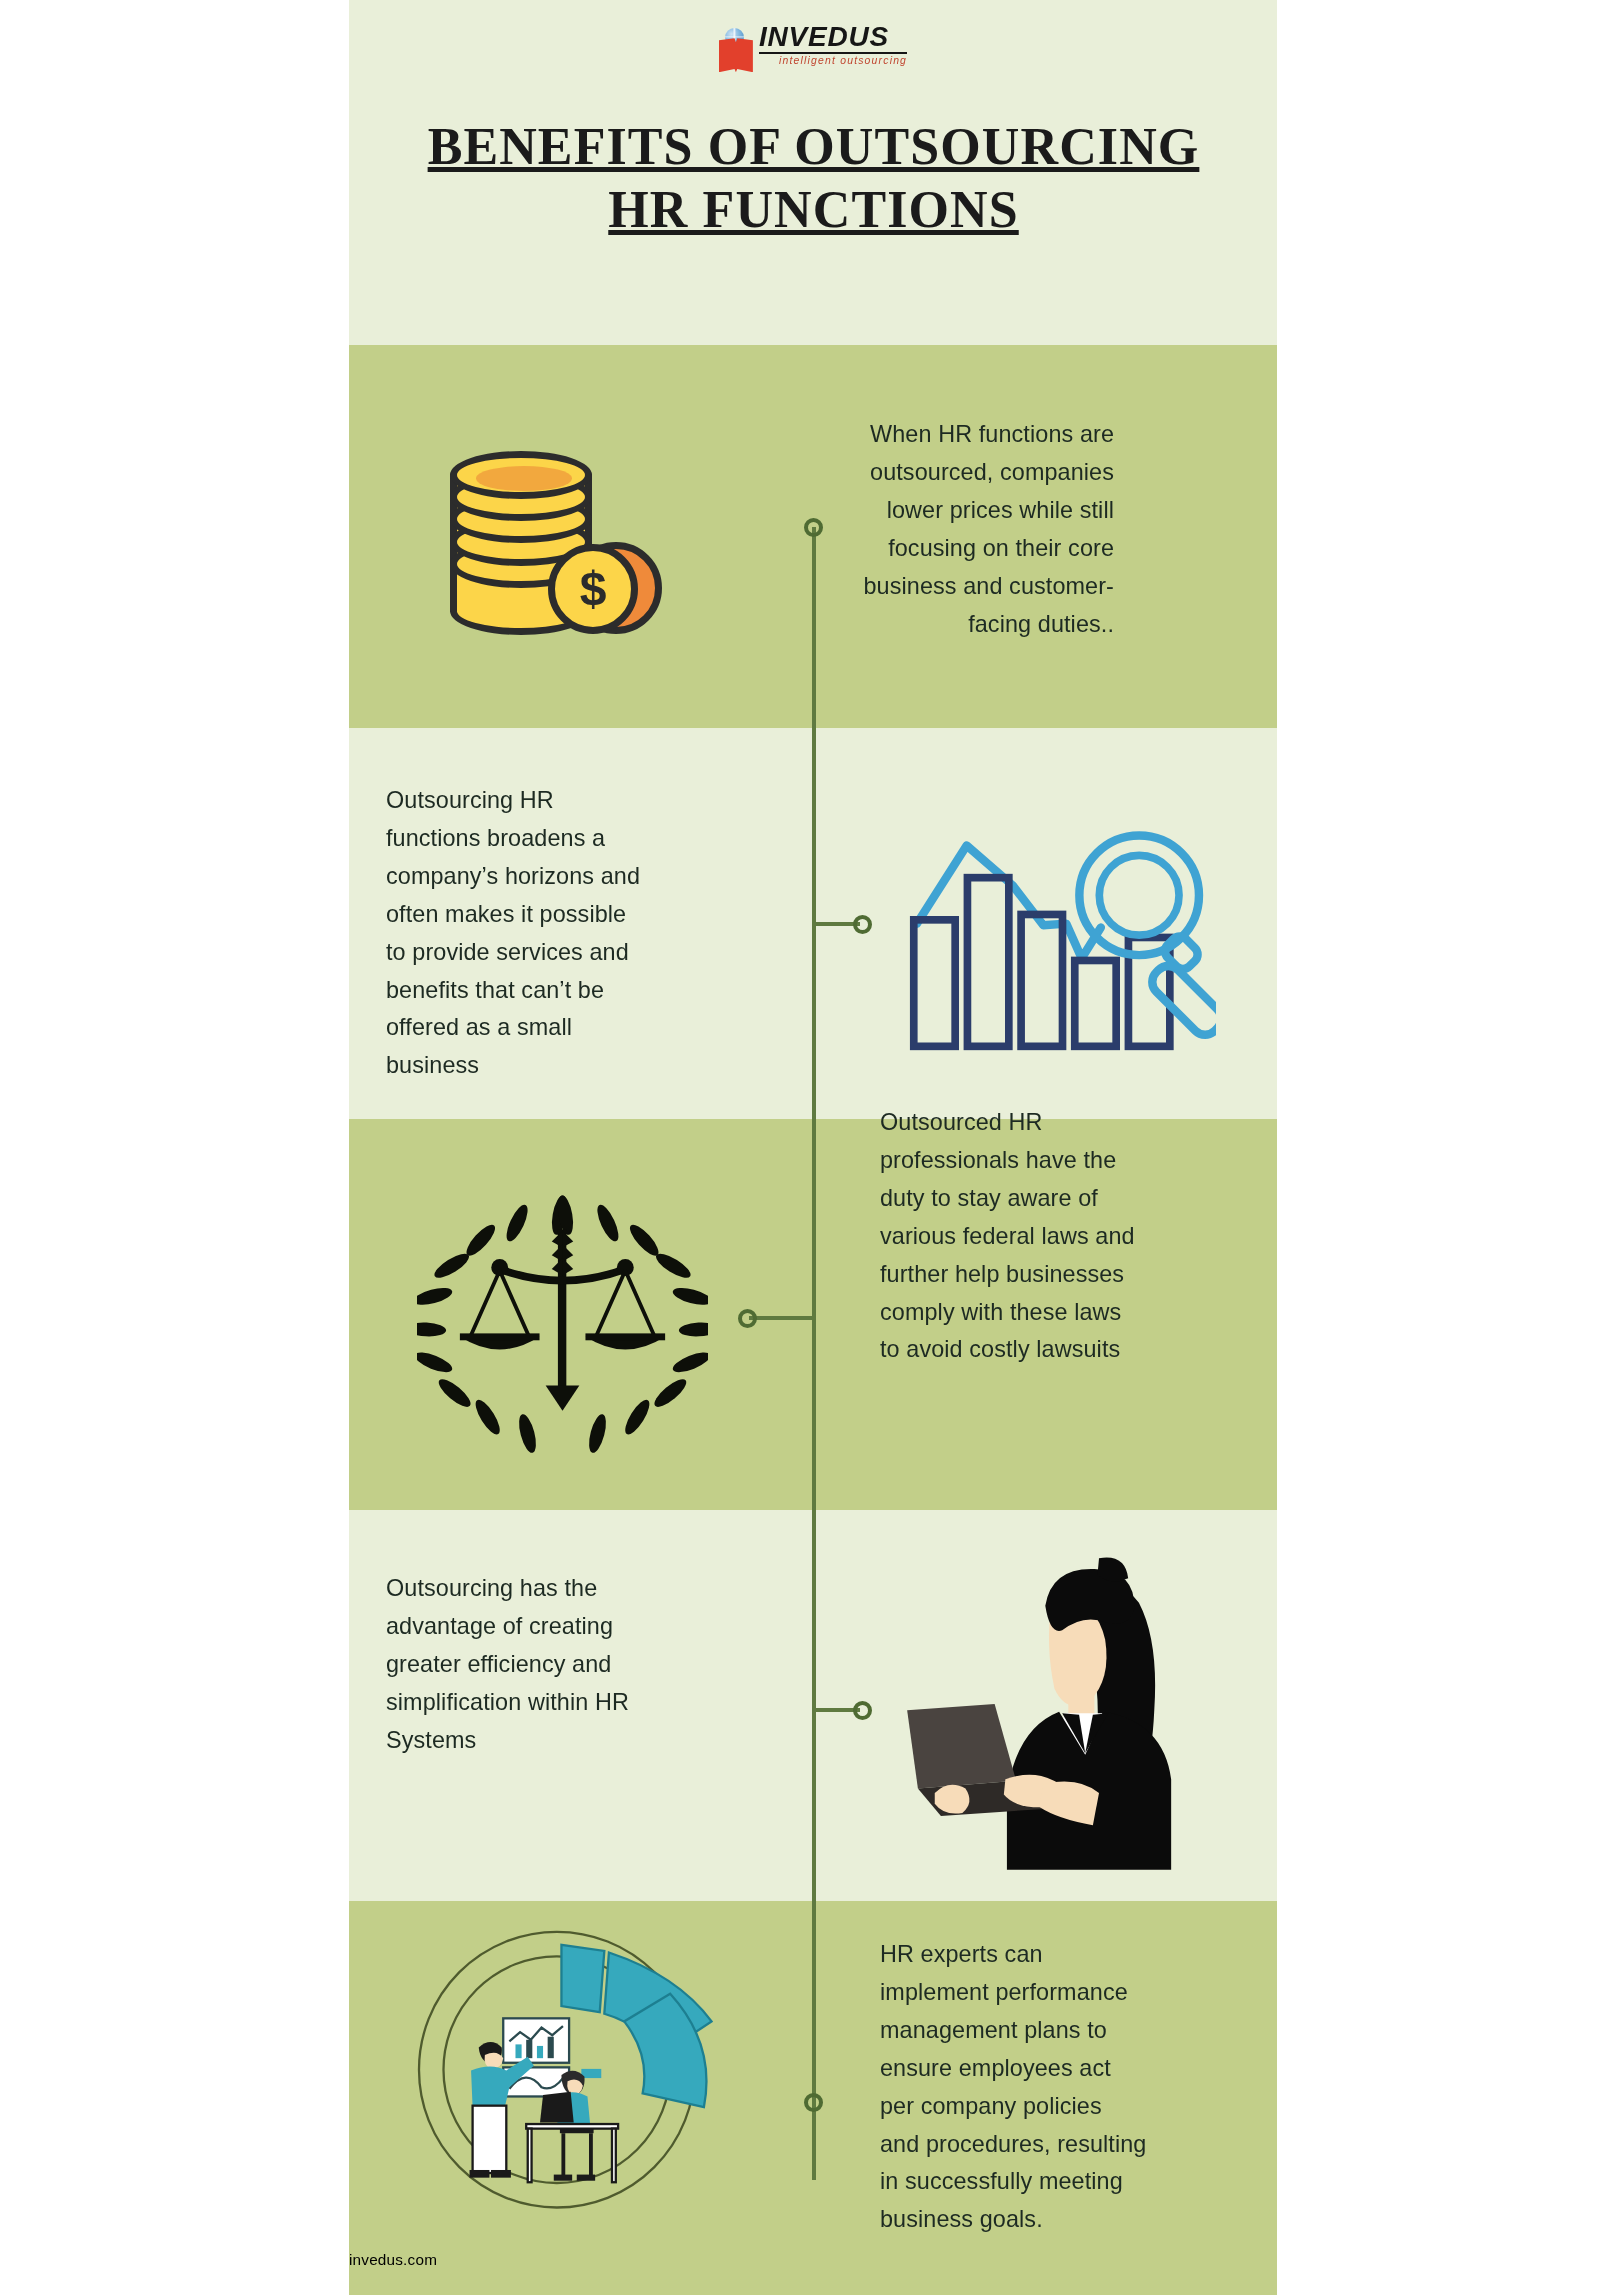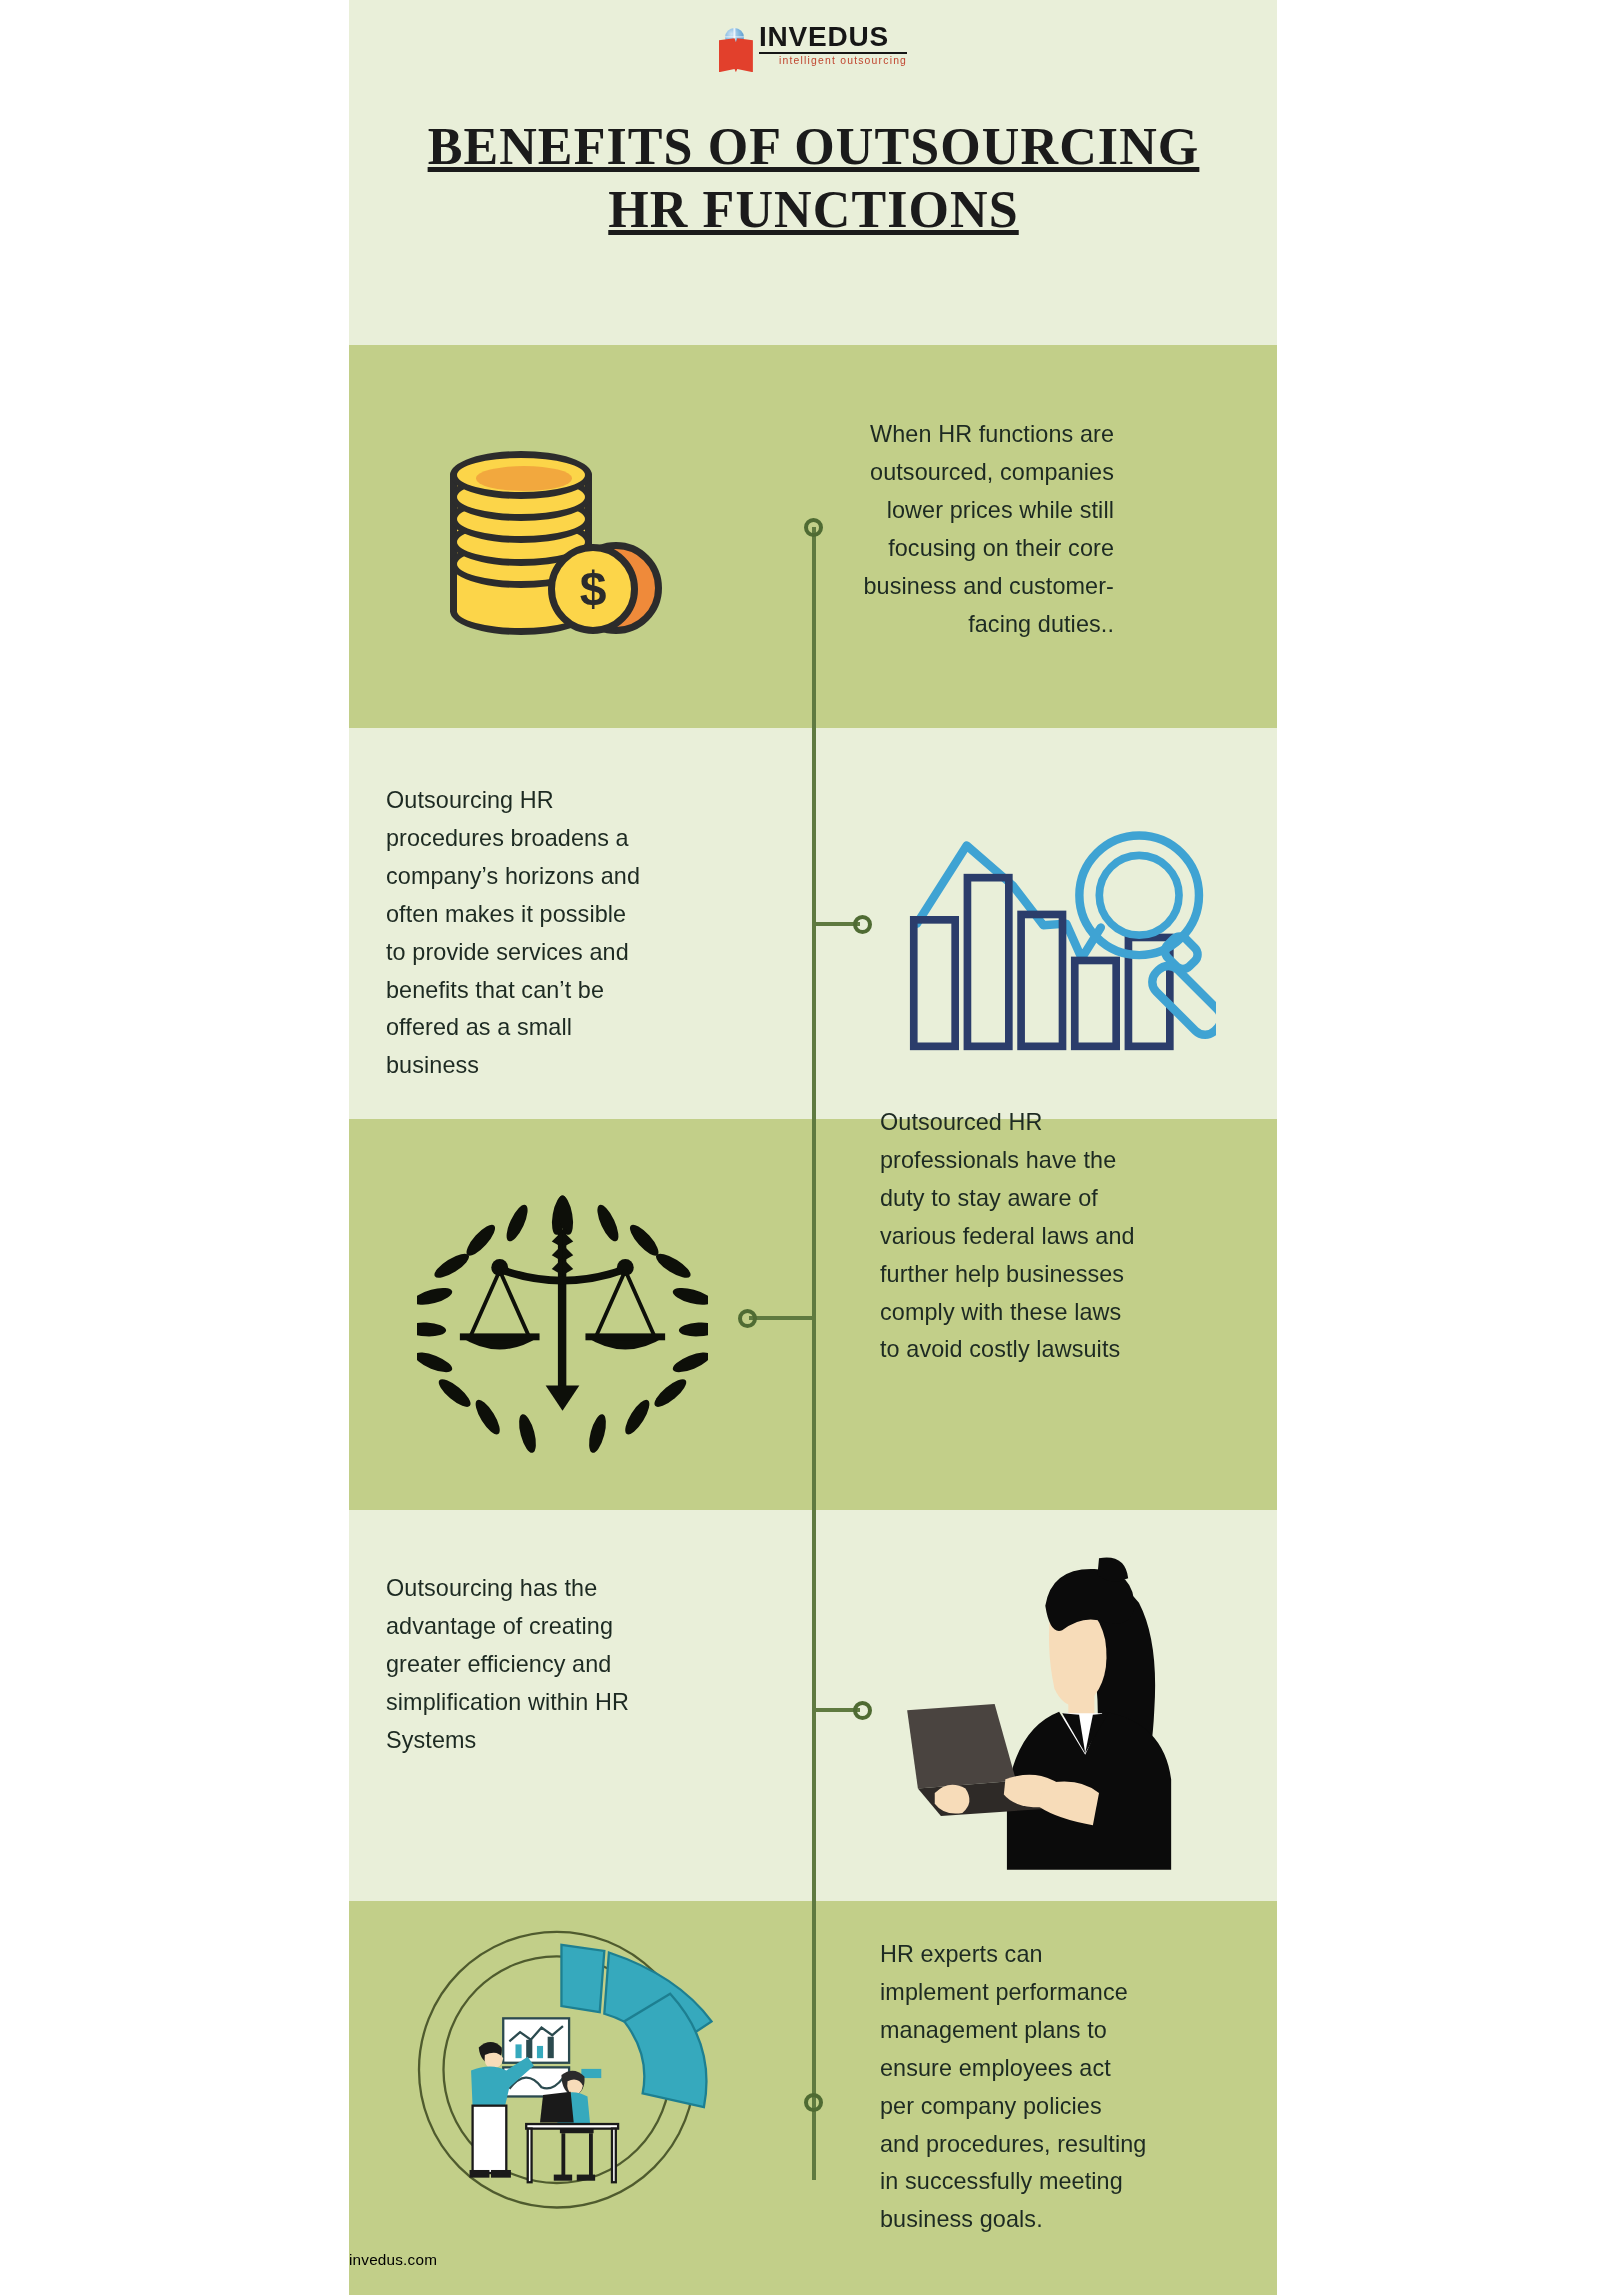--- a/index.html
+++ b/index.html
@@ -60,21 +60,21 @@
     background: rgba(255,255,255,.75);
     transform: translateX(-50%);
   }
   .logo-globe::after {
     content: "";
     position: absolute; left: 0; top: 50%;
     width: 100%; height: 1.2px;
     background: rgba(255,255,255,.75);
     transform: translateY(-50%);
   }
-  .logo-text { display: flex; flex-direction: column; }
+  .logo-text { display: flex; flex-direction: column; font-style: italic; }
   .logo-name {
     font-family: "Liberation Sans", sans-serif;
     font-weight: bold;
     font-size: 28px;
     letter-spacing: 0.8px;
     color: #161616;
     line-height: 1.05;
   }
   .logo-rule {
     width: 100%; height: 1.5px;
@@ -277,21 +277,21 @@
           <div class="coin-disc" style="top:0;">
             <div class="coin-hi"></div>
           </div>
         </div>
         <div class="coin-dollar-back"></div>
         <div class="coin-dollar">$</div>
       </div>
     </div>
     <div class="blk blk-text" style="left:512px;top:416px;width:253px;text-align:right;">When HR functions are outsourced, companies lower prices while still focusing on their core business and customer-facing duties..</div>
 
-    <div class="blk blk-text" style="left:37px;top:782px;width:261px;">Outsourcing HR procedures broadens a company’s horizons and often makes it possible to provide services and benefits that can’t be offered as a small business</div>
+    <div class="blk blk-text" style="left:37px;top:782px;width:261px;">Outsourcing HR functions broadens a company’s horizons and often makes it possible to provide services and benefits that can’t be offered as a small business</div>
     <div class="blk-art" style="left:552px;top:797px;width:322px;height:261px;">
       <svg width="307" height="253" viewBox="0 0 400 330" aria-hidden="true">
 
         <polyline points="10,160 75,58 135,110 175,162 205,160 225,205 250,165" fill="none" stroke="#3fa3d3" stroke-width="11" stroke-linecap="round" stroke-linejoin="round"></polyline>
 
         <rect x="6" y="155" width="54" height="165" fill="none" stroke="#2b3d6b" stroke-width="10"></rect>
         <rect x="76" y="100" width="54" height="220" fill="none" stroke="#2b3d6b" stroke-width="10"></rect>
         <rect x="146" y="148" width="54" height="172" fill="none" stroke="#2b3d6b" stroke-width="10"></rect>
         <rect x="216" y="208" width="54" height="112" fill="none" stroke="#2b3d6b" stroke-width="10"></rect>
         <rect x="286" y="178" width="54" height="142" fill="none" stroke="#2b3d6b" stroke-width="10"></rect>

